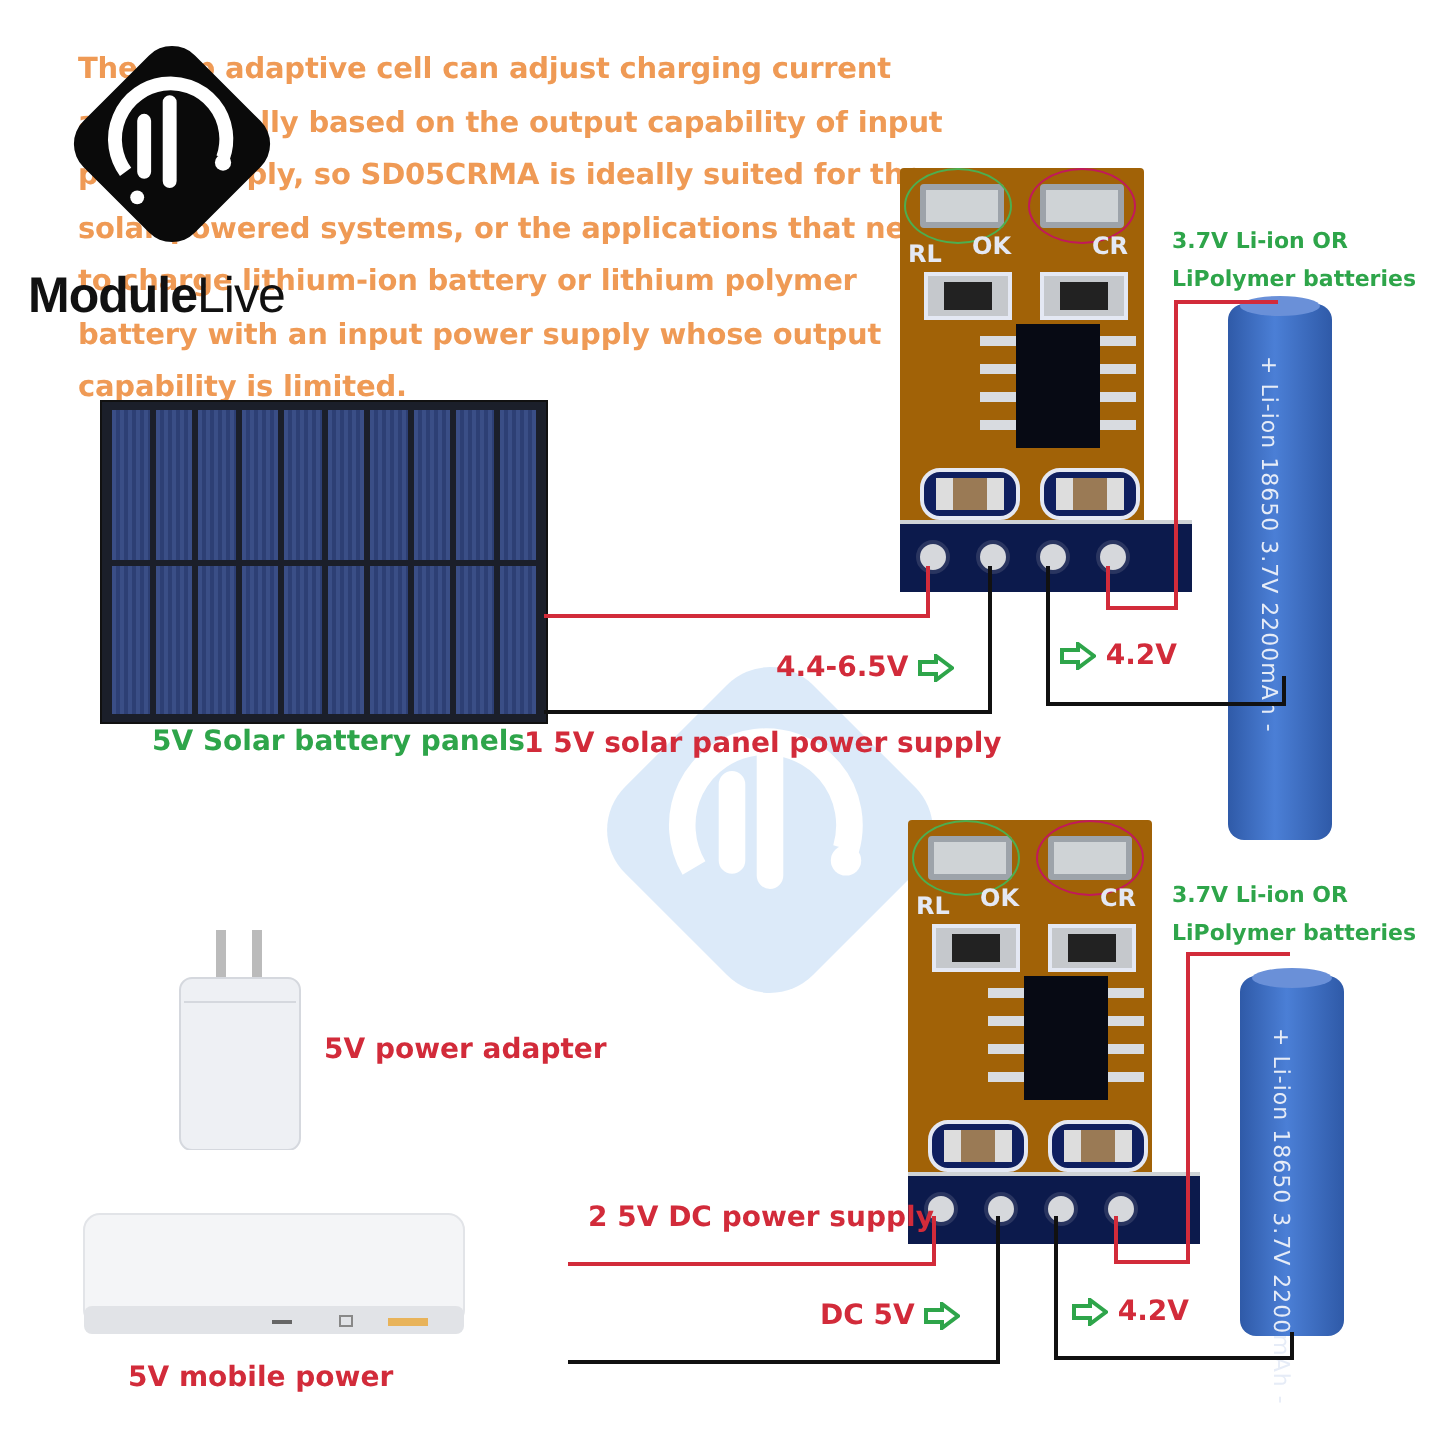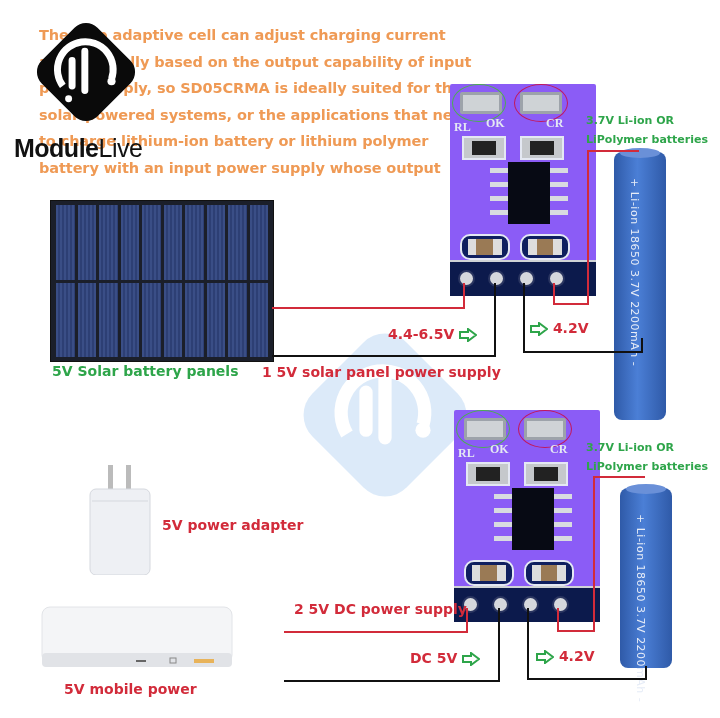--- a/index.html
+++ b/index.html
@@ -12,21 +12,21 @@
   .logo-text b{font-weight:bold;}
   .logo-text span.l{font-weight:normal;}
   .watermark{left:290px;top:320px;width:190px;height:190px;opacity:0.35;}
   .lbl{font-weight:bold;font-size:14px;white-space:nowrap;}
   .red{color:#d22b3a;}
   .green{color:#2ea54a;}
   .small{font-size:11px;line-height:19px;}
   .solar{left:50px;top:200px;width:224px;height:162px;background:#1b1f2a;border:1px solid #111;box-sizing:border-box;padding:4px 5px;}
   .solar-grid{width:100%;height:100%;display:grid;grid-template-columns:repeat(10,1fr);grid-template-rows:1fr 1fr;gap:3px;}
   .cell{background:repeating-linear-gradient(90deg,#3a4e86 0 2px,#2d3f74 2px 4px);}
-  .pcb{width:146px;height:212px;background:#8b5cf6;border-radius:2px;font-family:Liberation Serif, serif;}
+  .pcb{width:122px;height:212px;background:#a16207;border-radius:2px;}
   .led{position:absolute;width:36px;height:16px;background:#cfd3d6;border:3px solid #9da3aa;border-radius:2px;}
   .ring{position:absolute;width:52px;height:36px;border-radius:50%;border:1.5px solid;}
   .silk{position:absolute;color:#e4e8f3;font-weight:bold;font-size:12px;}
   .res{position:absolute;width:40px;height:20px;background:#c5c8cc;border:2px solid #e4e8f3;}
   .res i{position:absolute;left:8px;top:3px;width:24px;height:14px;background:#222;}
   .chip{position:absolute;left:58px;top:78px;width:42px;height:62px;background:#070a14;}
   .pin{position:absolute;width:18px;height:5px;background:#d8dbe0;}
   .cap{position:absolute;width:46px;height:22px;border:2px solid #e4e8f3;border-radius:10px;background:#0f1f5f;}
   .cap i{position:absolute;left:6px;top:3px;width:34px;height:16px;background:linear-gradient(90deg,#ddd 0 25%,#9a7a55 25% 75%,#ddd 75%);}
   .header{position:absolute;left:0;bottom:0;width:146px;height:34px;background:#0c1a4c;border-top:2px solid #cfd3d6;}
@@ -51,20 +51,21 @@
   <circle cx="70" cy="58" r="4" fill="#fff"></circle>
 </svg>
 
 <div class="abs desc">
   <div>The chip adaptive cell can adjust charging current</div>
   <div>automatically based on the output capability of input</div>
   <div>power supply, so SD05CRMA is ideally suited for the</div>
   <div>solar-powered systems, or the applications that need</div>
   <div>to charge lithium-ion battery or lithium polymer</div>
   <div>battery with an input power supply whose output</div>
+  <div>capability is limited.</div>
 </div>
 
 <svg class="abs logo" viewBox="0 0 100 100">
   <rect x="16" y="16" width="68" height="68" rx="14" transform="rotate(45 50 50)" fill="#0a0a0a"></rect>
   <path d="M30 62 A24 24 0 1 1 72 56" stroke="#fff" stroke-width="6" fill="none"></path>
   <path d="M38 62 L38 40 M49 66 L49 32" stroke="#fff" stroke-width="6" stroke-linecap="round"></path>
   <circle cx="72" cy="58" r="3.5" fill="#fff"></circle>
   <circle cx="35" cy="73" r="3" fill="#fff"></circle>
 </svg>
 <div class="abs logo-text"><b>Module</b><span class="l">Live</span></div>
@@ -157,21 +158,21 @@
       <path d="M1 4h8V1l8 6-8 6v-3H1z" fill="none" stroke="#2ea54a" stroke-width="2"></path>
     </svg>
 </div>
 <div class="abs lbl red" style="left:530px;top:320px;">
   <svg class="arrow" width="18" height="14" viewBox="0 0 18 14">
       <path d="M1 4h8V1l8 6-8 6v-3H1z" fill="none" stroke="#2ea54a" stroke-width="2"></path>
     </svg>
   <span>4.2V</span>
 </div>
 
-<div class="abs lbl green" style="left:52px;top:363px;">5V Solar battery panels</div>
+<div class="abs lbl green" style="left:76px;top:363px;">5V Solar battery panels</div>
 <div class="abs lbl red" style="left:262px;top:364px;">1 5V solar panel power supply</div>
 
 <svg class="abs adapter" viewBox="0 0 64 110">
   <rect x="20" y="0" width="5" height="30" fill="#bbb"></rect>
   <rect x="38" y="0" width="5" height="30" fill="#bbb"></rect>
   <rect x="2" y="24" width="60" height="86" rx="6" fill="#eef0f4" stroke="#d5d8de"></rect>
   <line x1="4" y1="36" x2="60" y2="36" stroke="#d5d8de"></line>
 </svg>
 <div class="abs lbl red" style="left:162px;top:517px;">5V power adapter</div>
 

